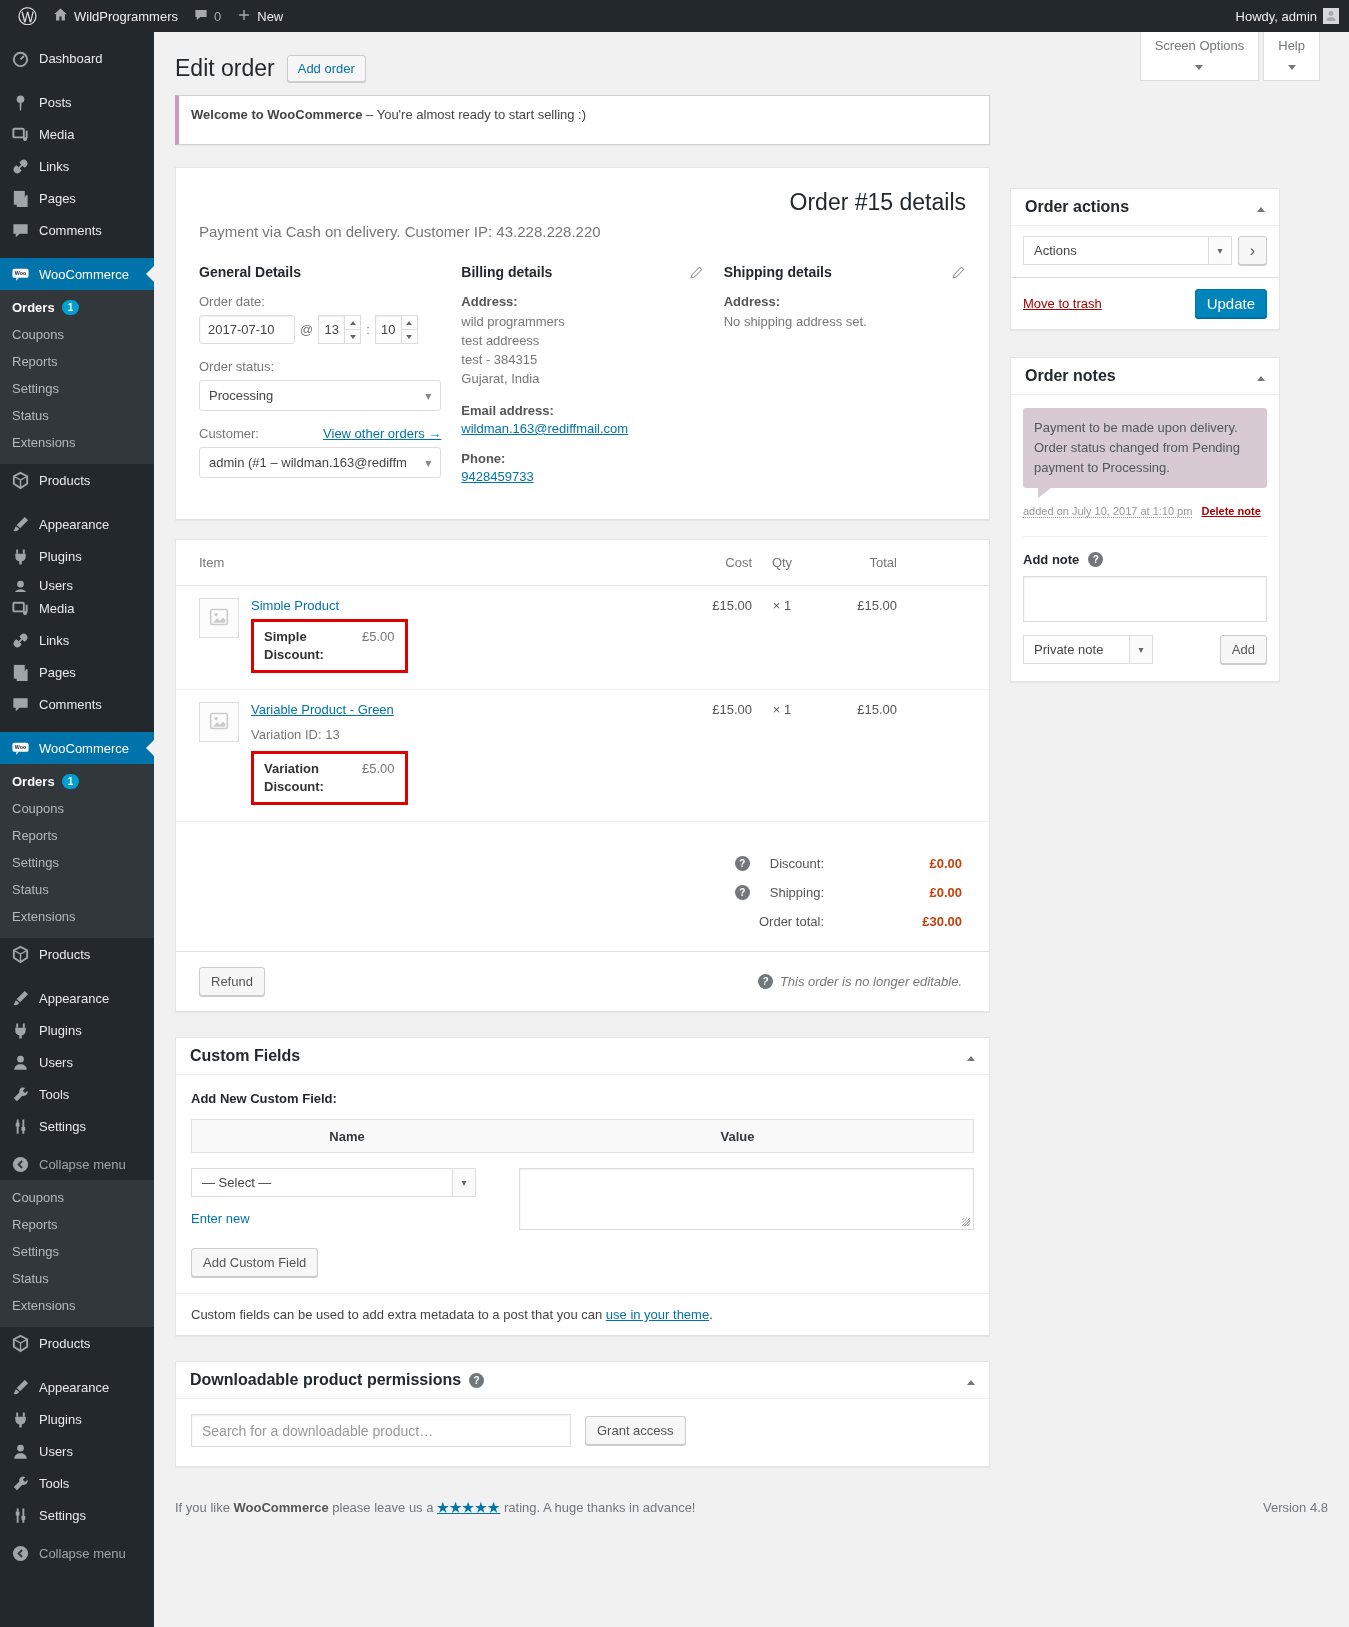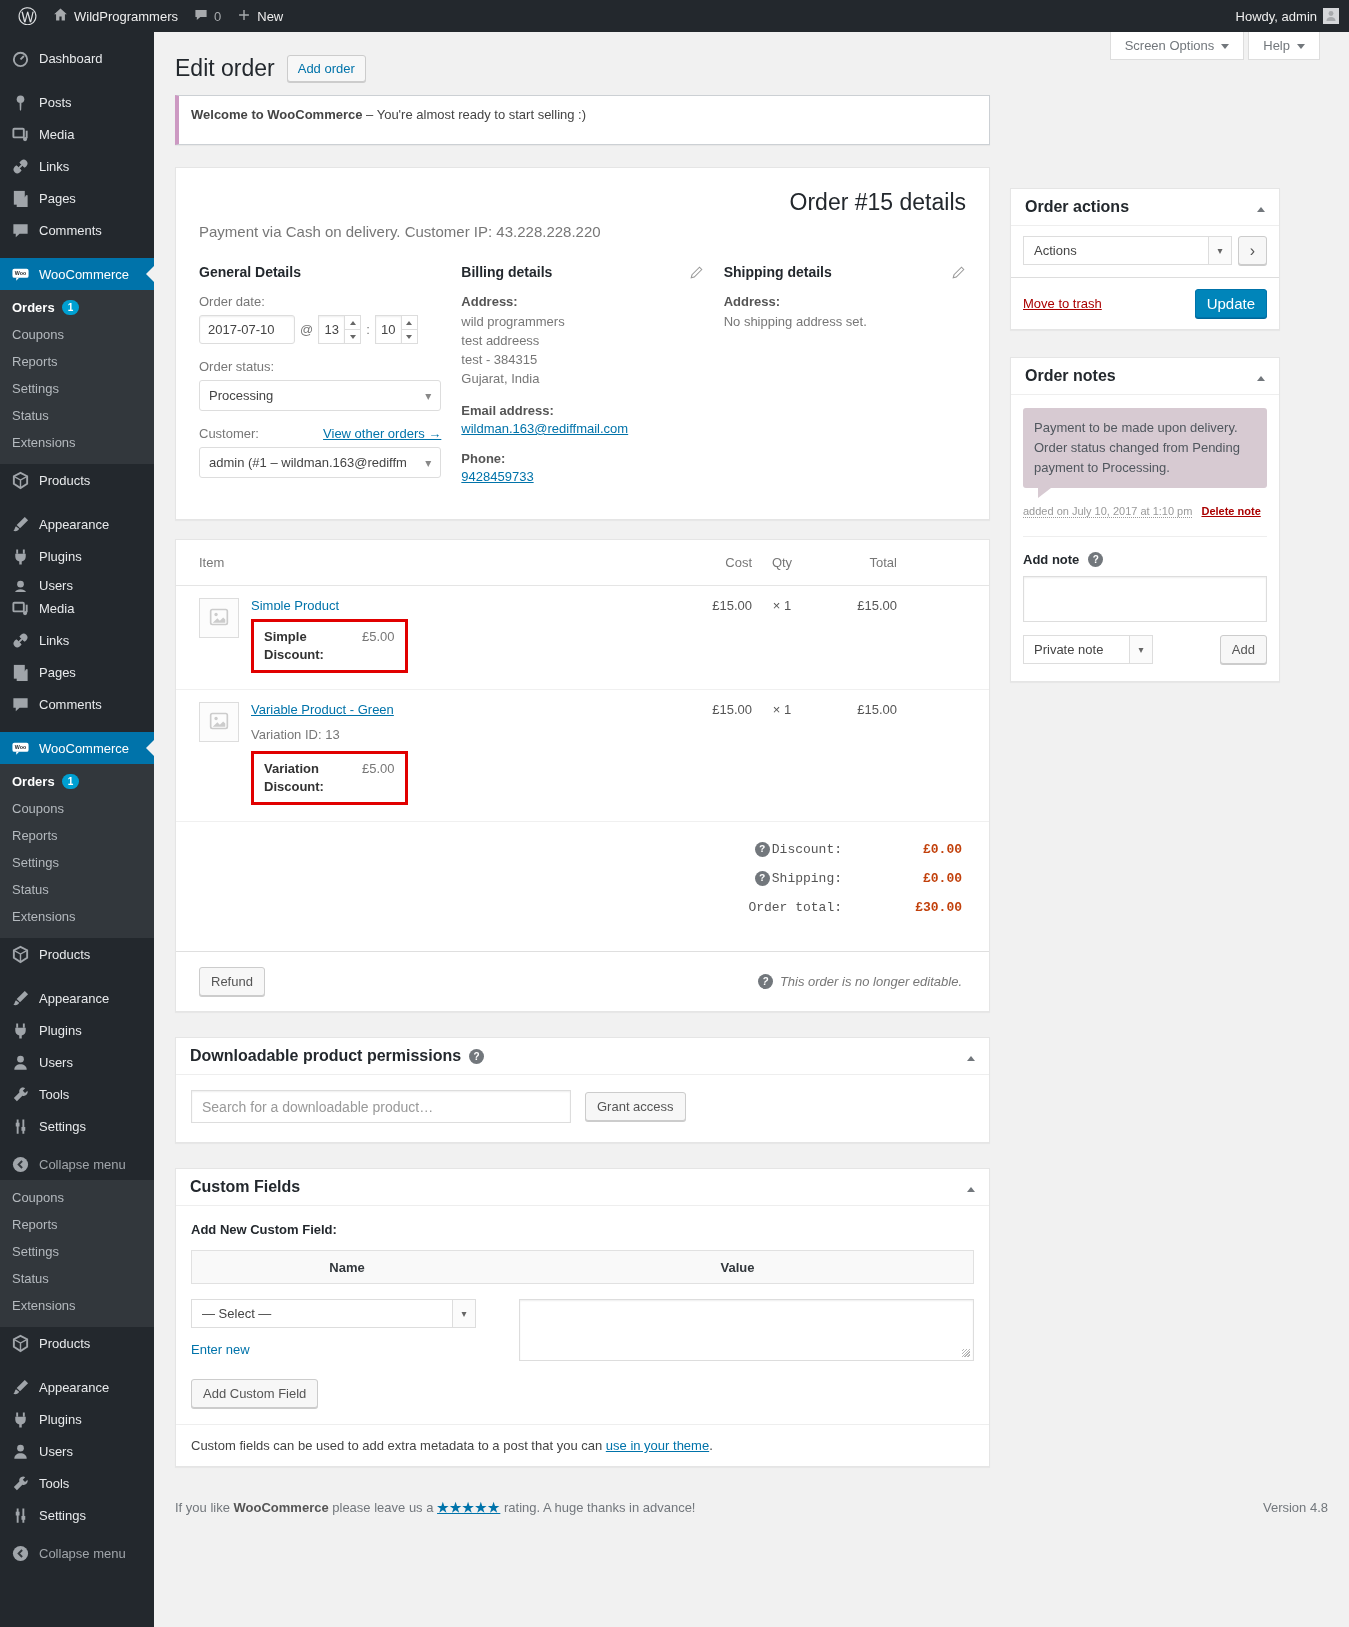--- a/index.html
+++ b/index.html
@@ -45,21 +45,21 @@
   .sub-item.active { color:#fff; font-weight:bold; }
   .count { margin-left:7px; background:#00a0d2; color:#fff; font-size:10px; font-weight:bold;
     border-radius:9px; padding:2px 6px; line-height:11px; }
 
   
   #main { position:absolute; left:154px; top:32px; width:1195px; height:1595px; background:#f1f1f1; }
   #leftcol { position:absolute; left:21px; top:0; width:815px; }
 
   #screen-meta { position:absolute; top:0; right:29px; display:flex; gap:4px; z-index:10; }
   .meta-tab { background:#fff; border:1px solid #ddd; border-top:none; padding:6px 14px;
-    color:#72777c; font-size:13px; display:flex; align-items:center; gap:7px; cursor:pointer; }
+    color:#72777c; font-size:13px; display:flex; align-items:center; gap:7px; cursor:pointer;flex-direction:column; }
   .caret-down { width:0; height:0; border:4px solid transparent; border-top:5px solid #72777c; margin-top:5px; }
   .caret-up { width:0; height:0; border:4px solid transparent; border-bottom:5px solid #72777c;
     margin-bottom:4px; cursor:pointer; }
 
   .title-row { display:flex; align-items:center; margin-top:20px; height:32px; }
   h1.page-title { font-size:23px; font-weight:400; color:#23282d; margin:0; }
   .add-order { margin-left:12px; background:#f7f7f7; border:1px solid #ccc; box-shadow:0 1px 0 #ccc;
     border-radius:3px; color:#0073aa; padding:5px 10px; font-size:13px; cursor:pointer; }
 
   .notice { background:#fff; border:1px solid #ccd0d4; border-left:4px solid #cc99c2;
@@ -127,21 +127,21 @@
   .oi-variation { color:#777; margin-top:10px; }
   .redbox { border:3px solid #e10000; display:inline-block; margin-top:9px; padding:6px 10px; }
   .meta-grid { display:grid; grid-template-columns:90px auto; column-gap:8px; }
   .m-label { font-weight:bold; color:#333; line-height:18px; }
   .m-value { color:#777; line-height:18px; }
   .money { text-align:right; color:#555; }
   .oi-qty { text-align:center; color:#555; }
   .cliptop { height:12px; overflow:hidden; display:block; }
   .cliptop > * { display:inline-block; margin-top:-7px; }
   .totals { padding:20px 27px 22px; }
-  .t-row { display:flex; justify-content:flex-end; align-items:flex-start; gap:2px; height:29px;font-family:Liberation Mono, monospace; }
+  .t-row { display:flex; justify-content:flex-end; align-items:flex-end; gap:20px; height:29px; }
   .t-label { color:#555; }
   .t-value { width:118px; text-align:right; font-weight:bold; color:#c2410c; }
   .qicon { width:15px; height:15px; border-radius:50%; background:#72777c; color:#fff; font-size:10px;
     font-weight:bold; display:inline-flex; align-items:center; justify-content:center; flex:none; }
   .qicon::after { content:"?"; }
   .refund-row { border-top:1px solid #dfdfdf; padding:15px 27px 15px 23px; display:flex;
     align-items:center; justify-content:space-between; }
   .not-editable { color:#777; font-style:italic; display:flex; gap:7px; align-items:center; }
 
   
@@ -783,61 +783,61 @@
         </div>
       <div class="refund-row">
         <button class="btn2">Refund</button>
         <div class="not-editable">
           <span class="qicon"></span>
           <span>This order is no longer editable.</span>
         </div>
       </div>
     </div>
 
+    <div class="panel cf-panel">
+      <div class="panel-head">
+        <span>Custom Fields</span>
+        <span class="caret-up"></span>
+      </div>
+      <div class="cf-body">
+        <p class="cf-addnew">Add New Custom Field:</p>
+        <div class="cf-table-head">
+          <div class="cf-th">Name</div>
+          <div class="cf-th">Value</div>
+        </div>
+        <div class="cf-controls">
+          <div>
+            <div class="native-select cf-select">
+              <span class="ns-text">— Select —</span>
+              <span class="ns-box"></span>
+            </div>
+            <a class="enter-new">Enter new</a>
+          </div>
+          <div class="ta-wrap">
+            <textarea style=""></textarea>
+          </div>
+        </div>
+        <button class="btn2 cf-addbtn">Add Custom Field</button>
+      </div>
+      <div class="cf-note">
+        <span>Custom fields can be used to add extra metadata to a post that you can </span><a class="blue-link">use in your theme</a><span>.</span>
+      </div>
+    </div>
+
     <div class="panel dl-panel">
       <div class="panel-head">
         <span class="head-left">
           <span>Downloadable product permissions</span>
           <span class="qicon"></span>
         </span>
         <span class="caret-up"></span>
       </div>
       <div class="dl-body">
         <input class="dl-input" placeholder="Search for a downloadable product…" style="">
         <button class="btn2">Grant access</button>
-      </div>
-    </div>
-
-    <div class="panel cf-panel">
-      <div class="panel-head">
-        <span>Custom Fields</span>
-        <span class="caret-up"></span>
-      </div>
-      <div class="cf-body">
-        <p class="cf-addnew">Add New Custom Field:</p>
-        <div class="cf-table-head">
-          <div class="cf-th">Name</div>
-          <div class="cf-th">Value</div>
-        </div>
-        <div class="cf-controls">
-          <div>
-            <div class="native-select cf-select">
-              <span class="ns-text">— Select —</span>
-              <span class="ns-box"></span>
-            </div>
-            <a class="enter-new">Enter new</a>
-          </div>
-          <div class="ta-wrap">
-            <textarea style=""></textarea>
-          </div>
-        </div>
-        <button class="btn2 cf-addbtn">Add Custom Field</button>
-      </div>
-      <div class="cf-note">
-        <span>Custom fields can be used to add extra metadata to a post that you can </span><a class="blue-link">use in your theme</a><span>.</span>
       </div>
     </div>
 
   </div>
 
   <div id="rightcol">
 
     <div class="panel">
       <div class="panel-head">
         <span>Order actions</span>

